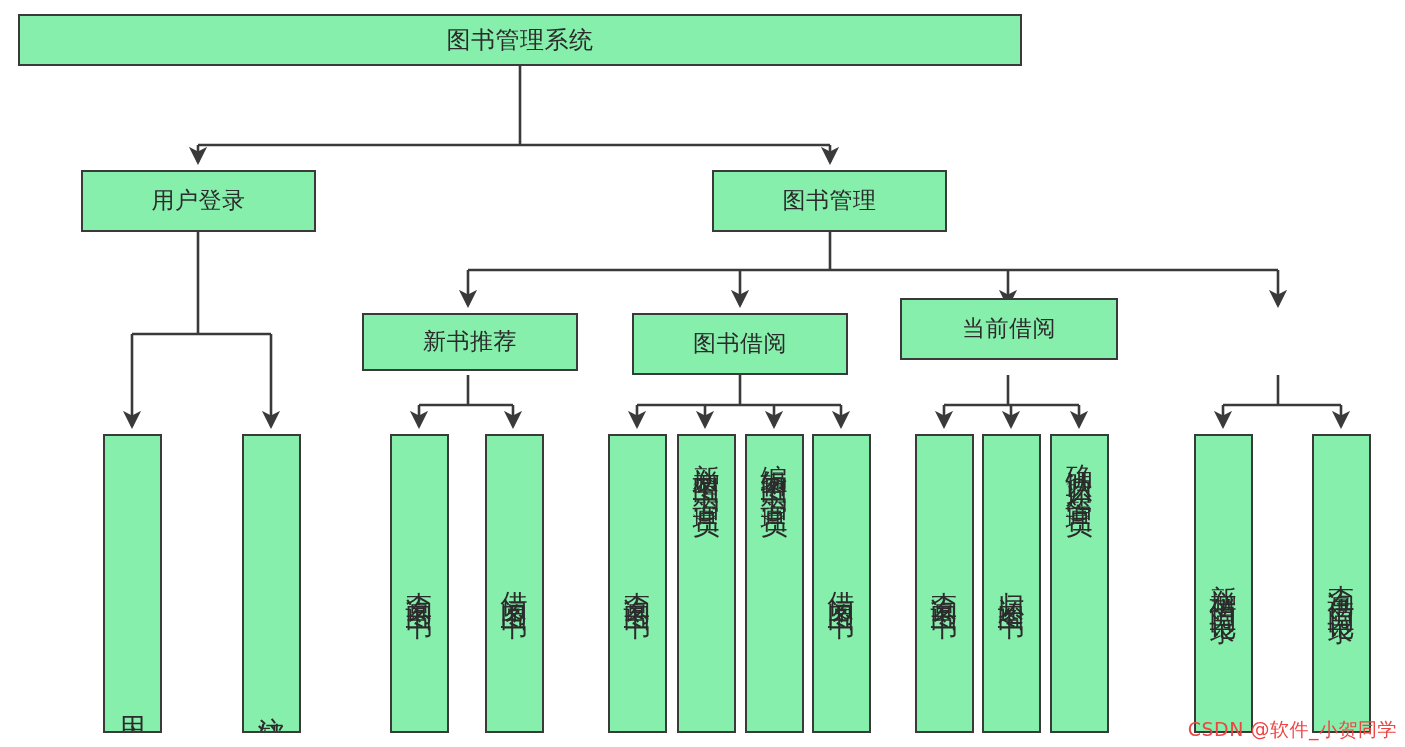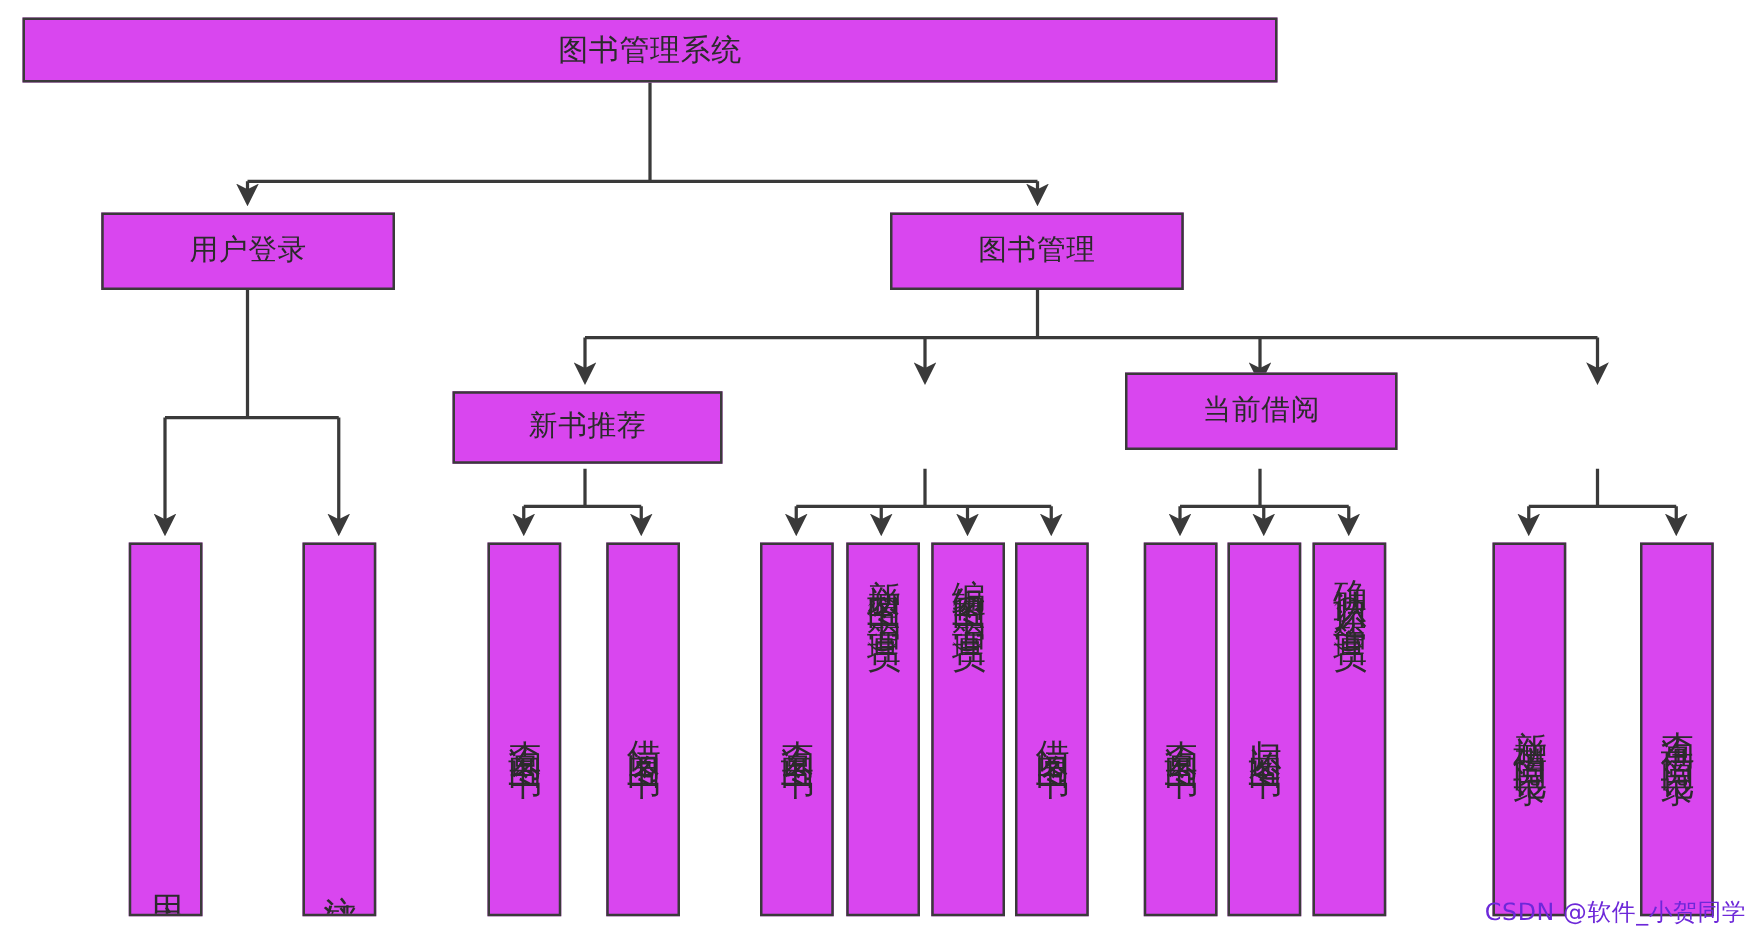--- a/index.html
+++ b/index.html
@@ -16,21 +16,21 @@
   }
   svg#wires{
     position:absolute;
     left:0; top:0;
     width:1405px; height:747px;
     pointer-events:none;
   }
   .node{
     position:absolute;
     box-sizing:border-box;
-    background:#d946ef;
+    background:#86efac;
     border:2px solid #3a3a3a;
     display:flex;
     align-items:center;
     justify-content:center;
     overflow:hidden;
   }
   .node .lbl{
     display:block;
     white-space:nowrap;
     line-height:1.18;
@@ -64,21 +64,21 @@
   .node.vert.low{
     align-items:flex-end;
     padding-top:0;
     padding-bottom:8px;
   }
   .watermark{
     position:absolute;
     right:8px;
     bottom:4px;
     font-size:19px;
-    color:#6d28d9;
+    color:#ef4444;
     white-space:nowrap;
     letter-spacing:0.5px;
   }
 </style>
 </head>
 <body>
 
 <div id="canvas">
 
   <svg id="wires" viewBox="0 0 1405 747">
@@ -138,20 +138,23 @@
   <div class="node horiz" style="left:81px;top:170px;width:235px;height:62px;">
     <span class="lbl">用户登录</span>
   </div>
   <div class="node horiz" style="left:712px;top:170px;width:235px;height:62px;text-align:right;">
     <span class="lbl">图书管理</span>
   </div>
 
   <div class="node horiz" style="left:362px;top:313px;width:216px;height:58px;">
     <span class="lbl">新书推荐</span>
   </div>
+  <div class="node horiz" style="left:632px;top:313px;width:216px;height:62px;">
+    <span class="lbl">图书借阅</span>
+  </div>
   <div class="node horiz" style="left:900px;top:298px;width:218px;height:62px;">
     <span class="lbl">当前借阅</span>
   </div>
 
   <div class="node vert low" style="left:103px;top:434px;width:59px;height:299px;">
     <span class="lbl">用户登录</span>
   </div>
   <div class="node vert low" style="left:242px;top:434px;width:59px;height:299px;">
     <span class="lbl">注销登录</span>
   </div>

